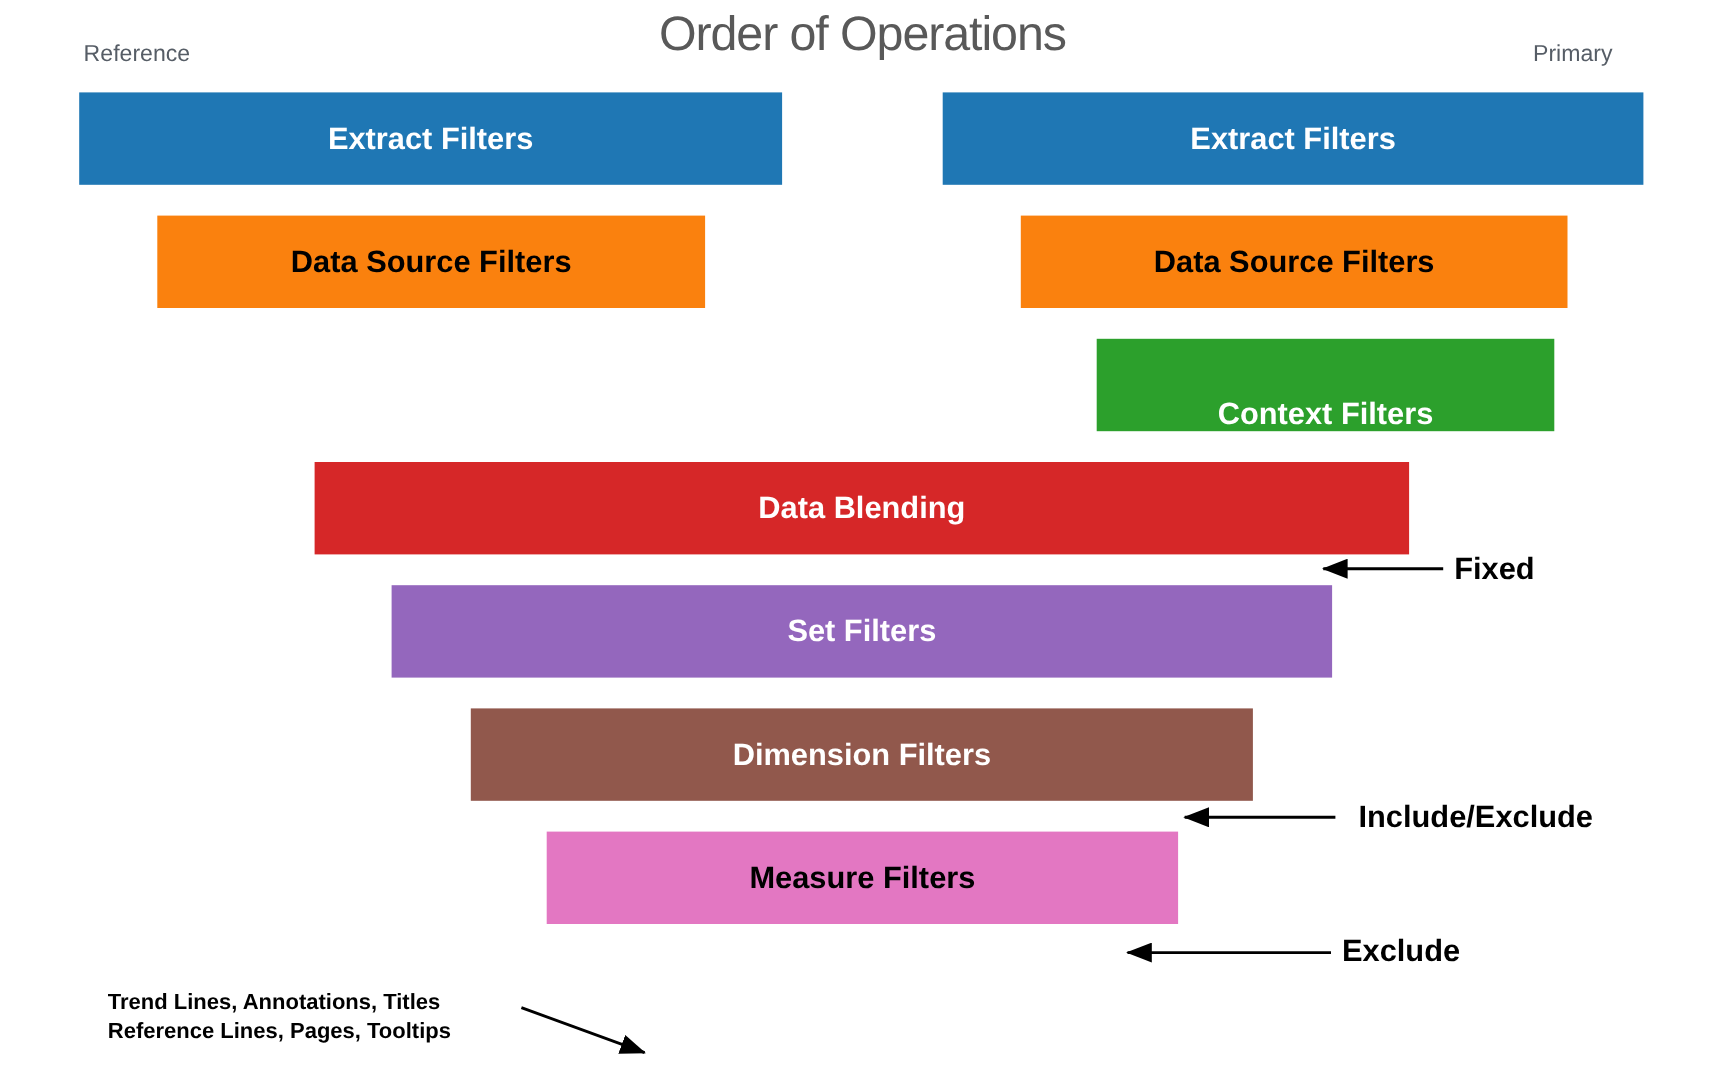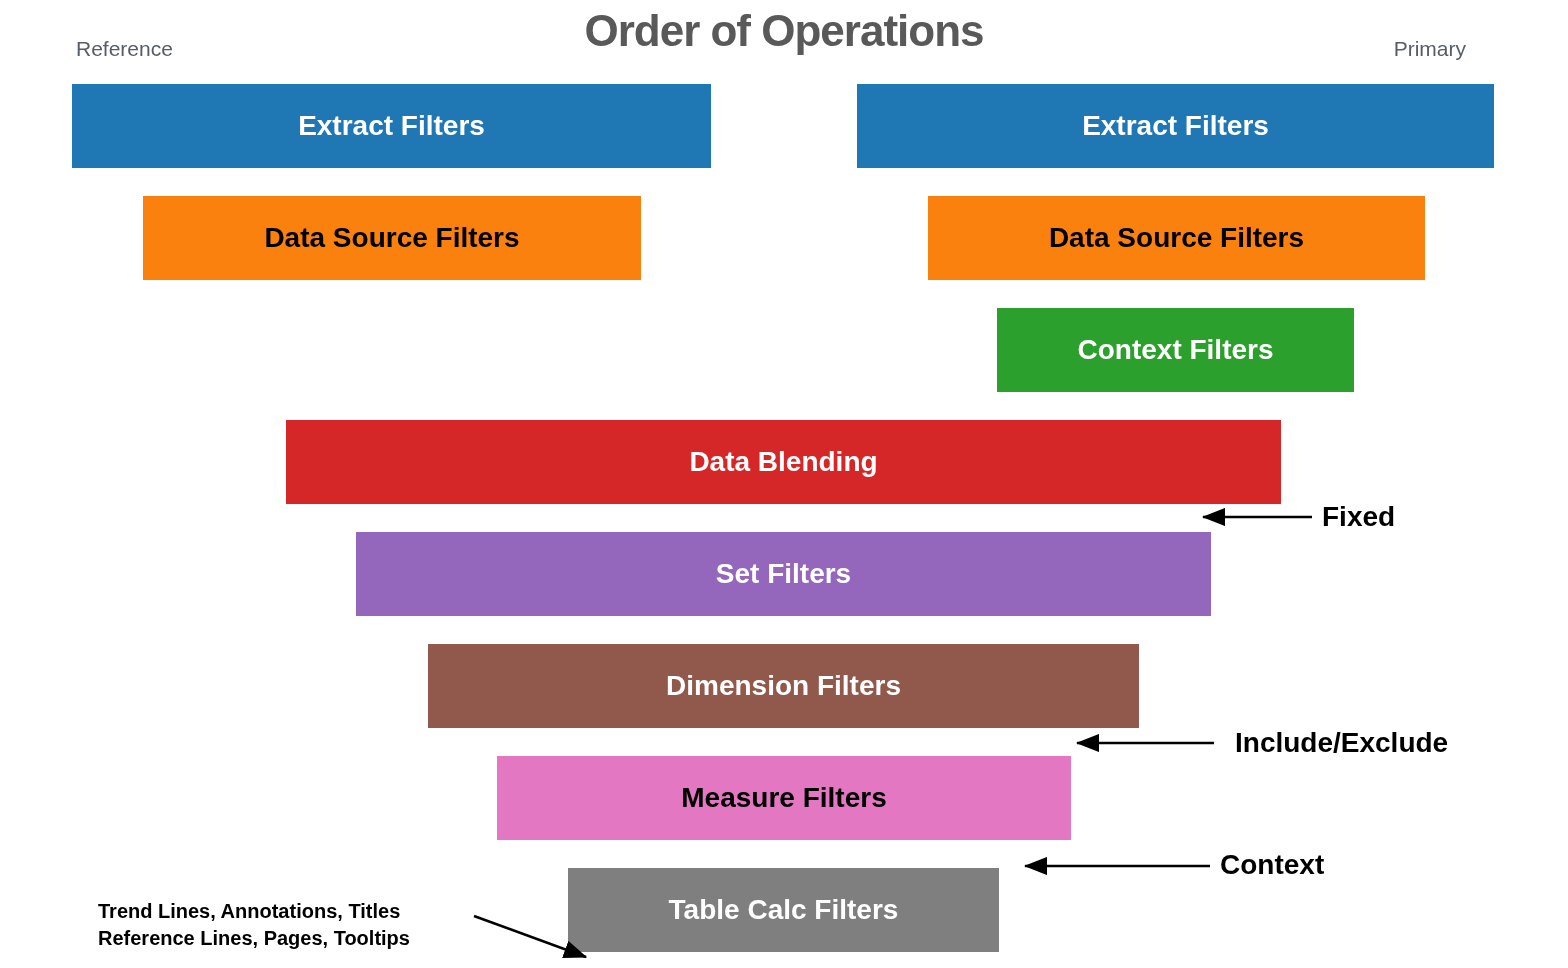--- a/index.html
+++ b/index.html
@@ -11,21 +11,21 @@
     font-family: "Liberation Sans", sans-serif;
     overflow: hidden;
   }
   .page-title {
     position: absolute;
     top: 6px;
     left: 0;
     width: 100%;
     text-align: center;
     font-size: 44px;
-    font-weight: bold;
+    font-weight: normal;
     color: #595959;
     letter-spacing: -1px;
   }
   .corner-label {
     position: absolute;
     top: 37px;
     font-size: 21px;
     color: #565d66;
   }
   .corner-label.secondary { left: 76px; }
@@ -37,21 +37,21 @@
     align-items: center;
     justify-content: center;
     font-size: 28px;
     font-weight: bold;
   }
   
   .bar.extract-secondary     { left: 72px;  top: 84px;  width: 639px; }
   .bar.extract-primary       { left: 857px; top: 84px;  width: 637px; }
   .bar.datasource-secondary  { left: 143px; top: 196px; width: 498px; }
   .bar.datasource-primary    { left: 928px; top: 196px; width: 497px; }
-  .bar.context               { left: 997px; top: 308px; width: 357px; }
+  .bar.context               { left: 997px; top: 308px; width: 416px; align-items: flex-end; }
   .bar.blending              { left: 286px; top: 420px; width: 995px; }
   .bar.set                   { left: 356px; top: 532px; width: 855px; }
   .bar.dimension             { left: 428px; top: 644px; width: 711px; }
   .bar.measure               { left: 497px; top: 756px; width: 574px; }
   .bar.tablecalc             { left: 568px; top: 868px; width: 431px; }
   .annotation-label {
     position: absolute;
     font-size: 28px;
     font-weight: bold;
     color: #000000;
@@ -108,27 +108,24 @@
   </div>
   <div class="bar set" data-bind-bg="bars.6.color" data-bind-color="bars.6.text_color" style="background-color: rgb(148, 103, 189); color: rgb(255, 255, 255);">
     <span data-bind="bars.6.label">Set Filters</span>
   </div>
   <div class="bar dimension" data-bind-bg="bars.7.color" data-bind-color="bars.7.text_color" style="background-color: rgb(145, 88, 76); color: rgb(255, 255, 255);">
     <span data-bind="bars.7.label">Dimension Filters</span>
   </div>
   <div class="bar measure" data-bind-bg="bars.8.color" data-bind-color="bars.8.text_color" style="background-color: rgb(227, 119, 194); color: rgb(0, 0, 0);">
     <span data-bind="bars.8.label">Measure Filters</span>
   </div>
-  <div class="bar tablecalc" data-bind-bg="bars.9.color" data-bind-color="bars.9.text_color" style="background-color: rgb(127, 127, 127); color: rgb(255, 255, 255);">
-    <span data-bind="bars.9.label">Table Calc Filters</span>
-  </div>
 
   <div class="annotation-label fixed" data-bind="annotations.fixed">Fixed</div>
   <div class="annotation-label include-exclude" data-bind="annotations.include_exclude">Include/Exclude</div>
-  <div class="annotation-label forecast" data-bind="annotations.forecast">Context</div>
+  <div class="annotation-label forecast" data-bind="annotations.forecast">Exclude</div>
 
   <div class="note">
     <div data-bind="annotations.note_line1">Trend Lines, Annotations, Titles</div>
     <div data-bind="annotations.note_line2">Reference Lines, Pages, Tooltips</div>
   </div>
 
   <svg class="arrow-overlay" viewBox="0 0 1568 968" xmlns="http://www.w3.org/2000/svg">
     <defs>
       <marker id="arrowhead" markerWidth="9" markerHeight="7" refX="8.5" refY="3.5" orient="auto">
         <path d="M0,0 L9,3.5 L0,7 Z" fill="#000000"></path>

